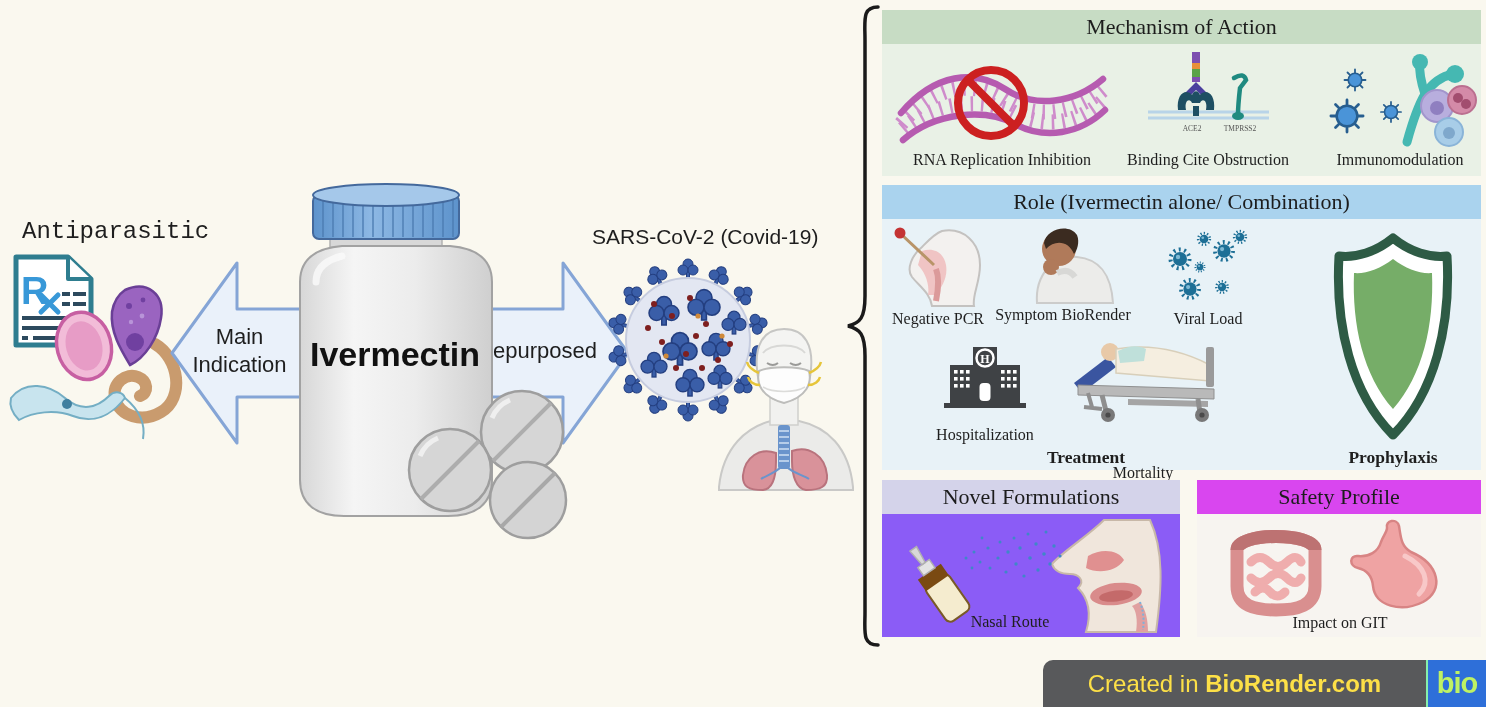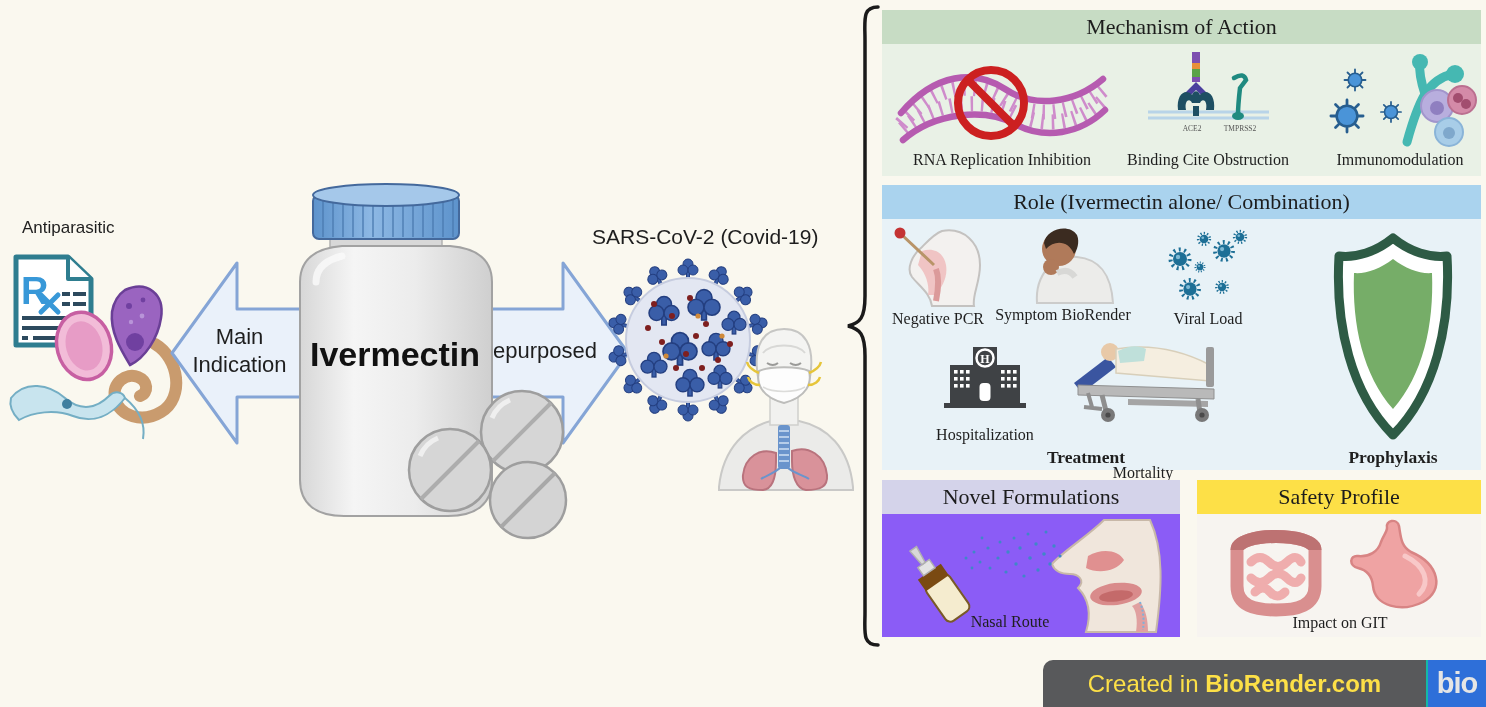--- a/index.html
+++ b/index.html
@@ -8,28 +8,28 @@
   .abs{position:absolute;}
   .ctr{text-align:center;}
   .lbl{font-size:16px;line-height:20px;color:#1e1e1e;}
   .hdr{font-size:22px;line-height:34px;text-align:center;color:#1c1c1c;}
   .panel{position:absolute;font-family:Liberation Serif, serif;}
   .bold{font-weight:700;}
   #badge{display:flex;align-items:stretch;background:#58595b;border-radius:10px 0 0 0;}
   #badge .txt{flex:1;display:flex;align-items:center;justify-content:center;
               color:#fde047;font-size:24px;white-space:pre;}
   #badge .logo{width:58px;display:flex;align-items:center;justify-content:center;
-               background:#2e6fd9;color:#e5e5e5;font-size:29px;font-weight:700;
-               border-left:2px solid #14b8a6;letter-spacing:-1px;}
+               background:#2e6fd9;color:#bef264;font-size:29px;font-weight:700;
+               border-left:2px solid #86efac;letter-spacing:-1px;}
   svg{display:block;overflow:visible;}
 </style>
 </head>
 <body>
 
-<div class="abs" style="left:22px;top:218px;width:200px;font-size:17px;">Antiparasitic</div>
+<div class="abs" style="left:22px;top:218px;width:200px;font-size:24px;font-family:Liberation Mono, monospace;">Antiparasitic</div>
 
 <svg class="abs" style="left:8px;top:250px" width="90" height="102" viewBox="0 0 90 102">
   <path d="M8,7 L60,7 L83,29 L83,95 L8,95 Z" fill="#ffffff" stroke="#2e7d8f" stroke-width="5" stroke-linejoin="round"></path>
   <path d="M60,7 L60,29 L83,29" fill="#fdfdfd" stroke="#2e7d8f" stroke-width="4" stroke-linejoin="round"></path>
   <text x="13" y="54" font-size="38" font-weight="700" fill="#3898d8">R</text>
   <path d="M33,45 L50,62 M50,45 L33,62" stroke="#3898d8" stroke-width="5" stroke-linecap="round"></path>
   <g fill="#2d4a5e">
     <rect x="54" y="42" width="8" height="4"></rect>
       <rect x="65" y="42" width="13" height="4"></rect>
     <rect x="54" y="52" width="8" height="4"></rect>
@@ -407,21 +407,21 @@
           <circle cx="166" cy="28" r="1.7"></circle>
         <circle cx="172" cy="38" r="1.6"></circle>
           <circle cx="94" cy="20" r="1.4"></circle>
           <circle cx="84" cy="50" r="1.4"></circle>
       </g>
     </svg>
     <div class="abs lbl ctr" style="left:68px;top:132px;width:120px;">Nasal Route</div>
   </div>
 
   <div class="panel" style="left:315px;top:470px;width:284px;height:157px;background:#f7f4f0;">
-    <div class="hdr" style="background:#fde047;height:34px;">Safety Profile</div>
+    <div class="hdr" style="background:#d946ef;height:34px;">Safety Profile</div>
     <svg class="abs" style="left:24px;top:44px" width="110" height="88" viewBox="0 0 110 88">
       <path d="M16,26 C16,8 94,8 94,26 L94,62 C94,82 76,86 55,86 C34,86 16,82 16,62 Z" fill="none" stroke="#d98f8f" stroke-width="13" stroke-linejoin="round"></path>
       <path d="M16,26 C16,8 94,8 94,26" fill="none" stroke="#bd7272" stroke-width="13"></path>
       <g fill="none" stroke="#efadad" stroke-width="9" stroke-linecap="round">
         <path d="M30,38 q9,-9 18,0 t18,0 t14,0"></path>
         <path d="M30,54 q9,9 18,0 t18,0 t14,0"></path>
         <path d="M34,68 q8,-8 15,0 t15,0"></path>
       </g>
     </svg>
     <svg class="abs" style="left:148px;top:38px" width="108" height="94" viewBox="0 0 108 94">

